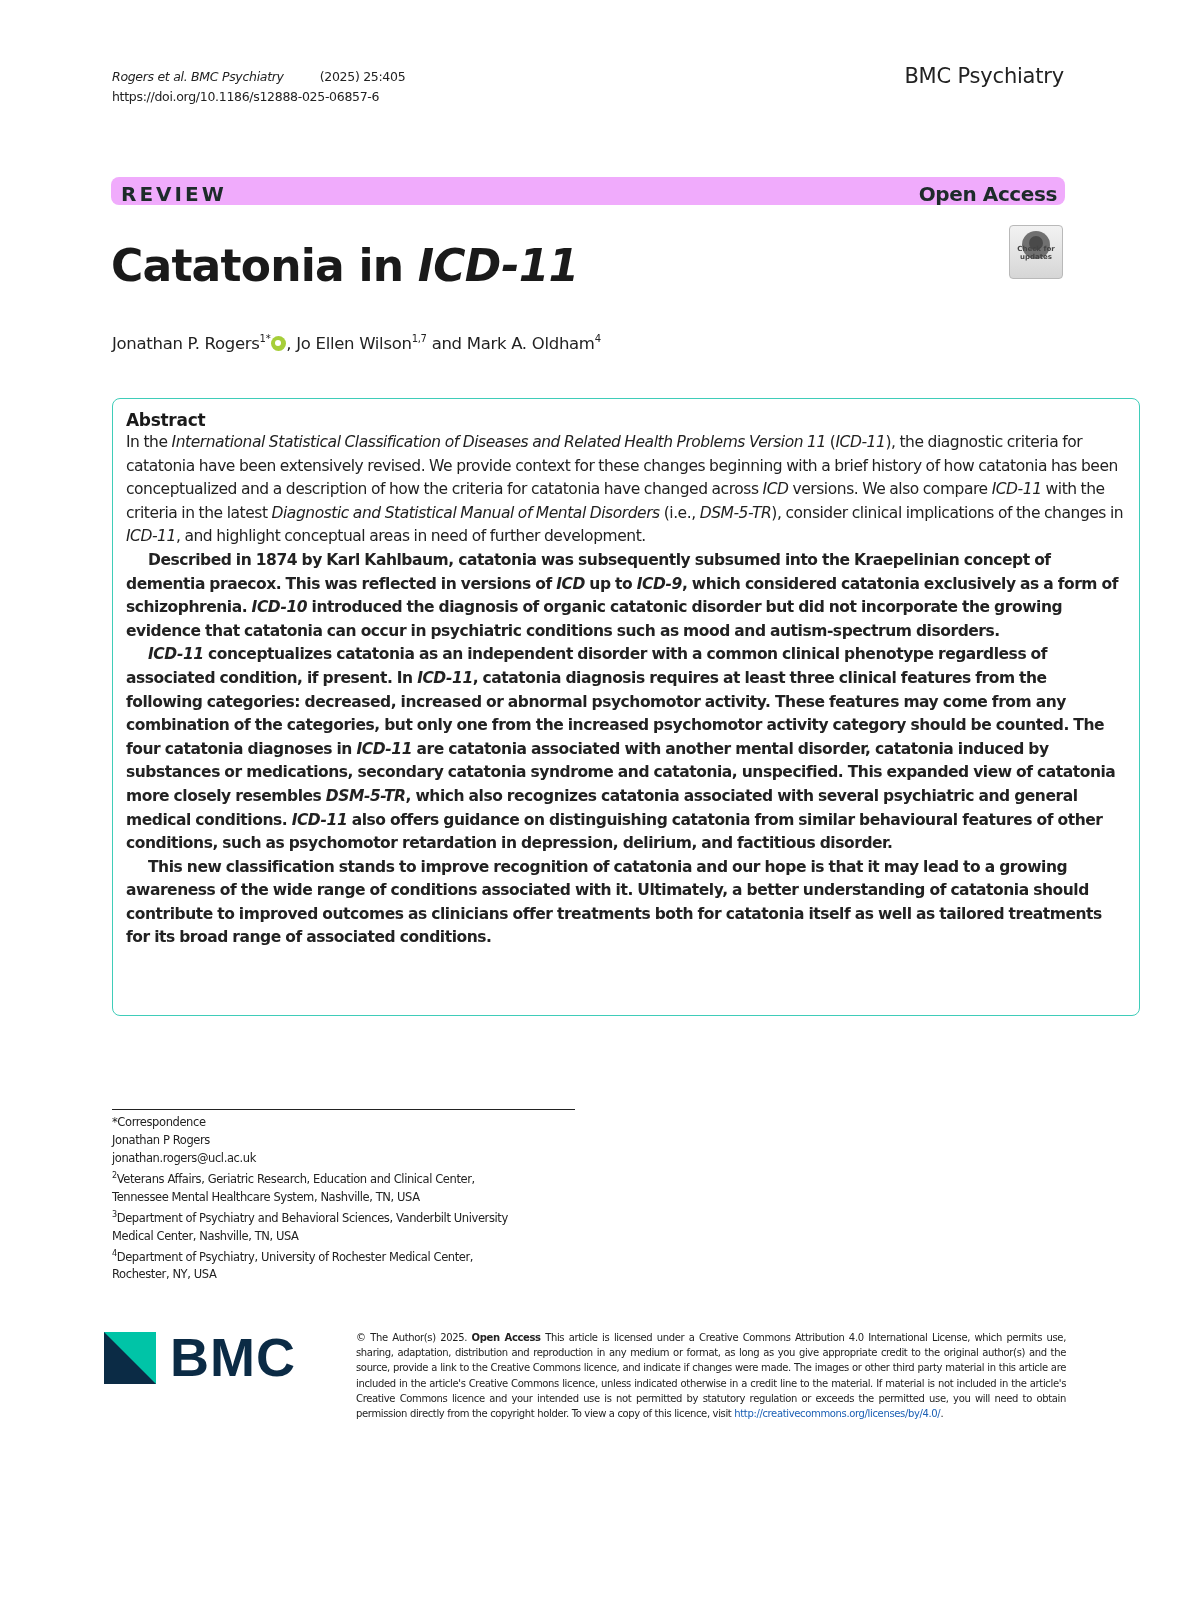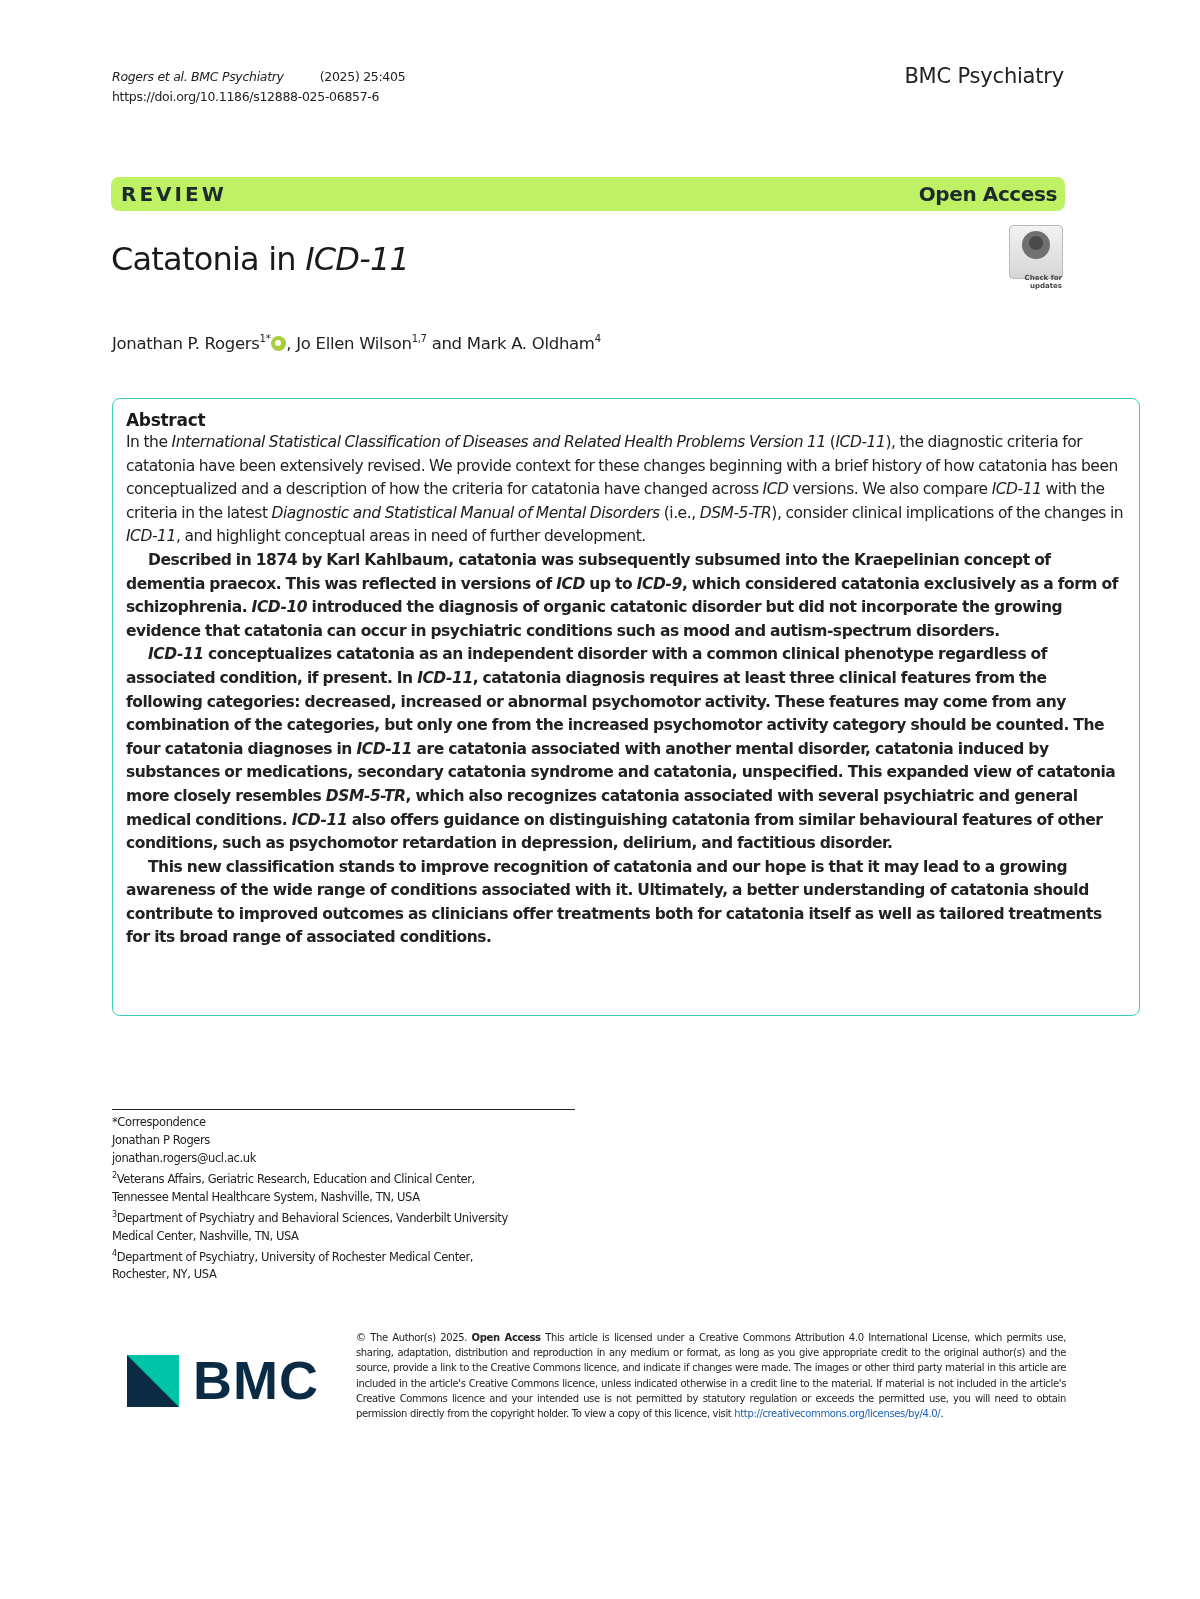--- a/index.html
+++ b/index.html
@@ -2,44 +2,44 @@
 <html><head>
 <meta charset="utf-8">
 <style>
   html, body { margin: 0; padding: 0; background: #ffffff; }
   body { width: 1200px; height: 1599px; position: relative; font-family: "DejaVu Sans", sans-serif; color: #1a1a1a; overflow: hidden; }
   .abs { position: absolute; }
   .running-head { left: 112px; top: 67px; font-size: 12.5px; line-height: 20px; color: #222; font-family: "DejaVu Sans", sans-serif; letter-spacing: -0.3px; }
   .running-head .cite { font-style: italic; }
   .running-head .vol { margin-left: 36px; }
   .journal-name { right: 136px; top: 64px; font-size: 21px; color: #222; letter-spacing: -0.2px; }
-  .banner { left: 111px; top: 177px; width: 954px; height: 34px; background: #bef264; border-radius: 8px; }
+  .banner { left: 111px; top: 177px; width: 954px; height: 28px; background: #f0abfc; border-radius: 8px; }
   .banner .type { position: absolute; left: 10px; top: 5px; font-size: 20px; font-weight: bold; letter-spacing: 3px; color: #1d2b2a; }
   .banner .oa { position: absolute; right: 8px; top: 5px; font-size: 20px; font-weight: bold; color: #1d2b2a; letter-spacing: -0.4px; }
-  .title { left: 111px; top: 240px; font-size: 32px; color: #1a1a1a; letter-spacing: -0.8px; font-family: "DejaVu Sans", sans-serif; font-weight: normal; }
+  .title { left: 111px; top: 240px; font-size: 44px; color: #1a1a1a; letter-spacing: -0.8px; font-family: "DejaVu Sans", sans-serif; font-weight: bold; }
   .title em { font-style: italic; }
   .cfu { left: 1009px; top: 225px; width: 54px; height: 54px; border: 1px solid #b9b9b9; border-radius: 4px; background: linear-gradient(#f2f2f2,#d6d6d6); box-sizing: border-box; }
   .cfu .ring { position: absolute; left: 12px; top: 5px; width: 28px; height: 28px; border-radius: 50%; background: #707070; }
   .cfu .ring::after { content: ""; position: absolute; left: 7px; top: 5px; width: 14px; height: 14px; border-radius: 50%; background: #4a4a4a; }
-  .cfu .lbl { position: absolute; left: 0; right: 0; top: 48px; font-size: 7px; line-height: 8px; font-weight: bold; text-align: right; color: #444; }
+  .cfu .lbl { position: absolute; left: 0; right: 0; top: 19px; font-size: 7px; line-height: 8px; font-weight: bold; text-align: center; color: #444; }
   .authors { left: 112px; top: 333px; font-size: 16.5px; color: #222; letter-spacing: -0.3px; }
   .authors sup { font-size: 10px; }
   .orcid { display: inline-block; width: 15px; height: 15px; border-radius: 50%; background: #a6ce39; vertical-align: -2px; margin-left: 1px; position: relative; }
   .orcid::after { content: ""; position: absolute; left: 4px; top: 4px; width: 6px; height: 6px; border-radius: 50%; background: #fff; }
   .abstract-box { left: 112px; top: 398px; width: 1028px; height: 618px; border: 1.5px solid #3fcdb9; border-radius: 8px; box-sizing: border-box; padding: 10px 12px 0 13px; }
   .abs-heading { font-size: 17px; font-weight: bold; color: #1a1a1a; margin: 0 0 0 0; line-height: 22px; letter-spacing: -0.3px; }
   .abs-para { font-size: 15.5px; line-height: 23.6px; color: #222; margin: 0; letter-spacing: -0.45px; word-spacing: -0.5px; }
   .abs-para.indent { text-indent: 22px; font-weight: bold; }
   .abs-para em { font-style: italic; }
   .keywords { margin-top: 7px; font-size: 15.5px; line-height: 22px; color: #222; letter-spacing: -0.4px; }
   .keywords b { font-weight: bold; margin-right: 8px; }
   .fn-rule { left: 112px; top: 1109px; width: 463px; height: 1px; background: #222; }
   .footnotes { left: 112px; top: 1113px; font-size: 11.5px; line-height: 18px; color: #222; letter-spacing: -0.4px; }
   .footnotes sup { font-size: 8px; }
-  .bmc-logo { left: 127px; top: 1330px; width: 220px; height: 56px; margin-top: 23px; }
+  .bmc-logo { left: 104px; top: 1330px; width: 220px; height: 56px; }
   .bmc-logo .sq { position: absolute; left: 0; top: 2px; width: 52px; height: 52px; background: #00c4a7; overflow: hidden; }
   .bmc-logo .sq::after { content: ""; position: absolute; left: 0; top: 0; width: 0; height: 0; border-left: 52px solid #0b2b45; border-top: 52px solid transparent; }
   .bmc-logo .txt { position: absolute; left: 66px; top: -4px; font-size: 54px; font-weight: bold; color: #0b2b45; letter-spacing: 1px; font-family: "Liberation Sans", sans-serif; line-height: 62px; }
   .license { left: 356px; top: 1330px; width: 710px; font-size: 10px; line-height: 15.2px; color: #222; letter-spacing: -0.35px; text-align: justify; }
   .license b { font-weight: bold; }
   .license a { color: #1a5fb4; text-decoration: none; }
 </style>
 </head>
 <body>
 

